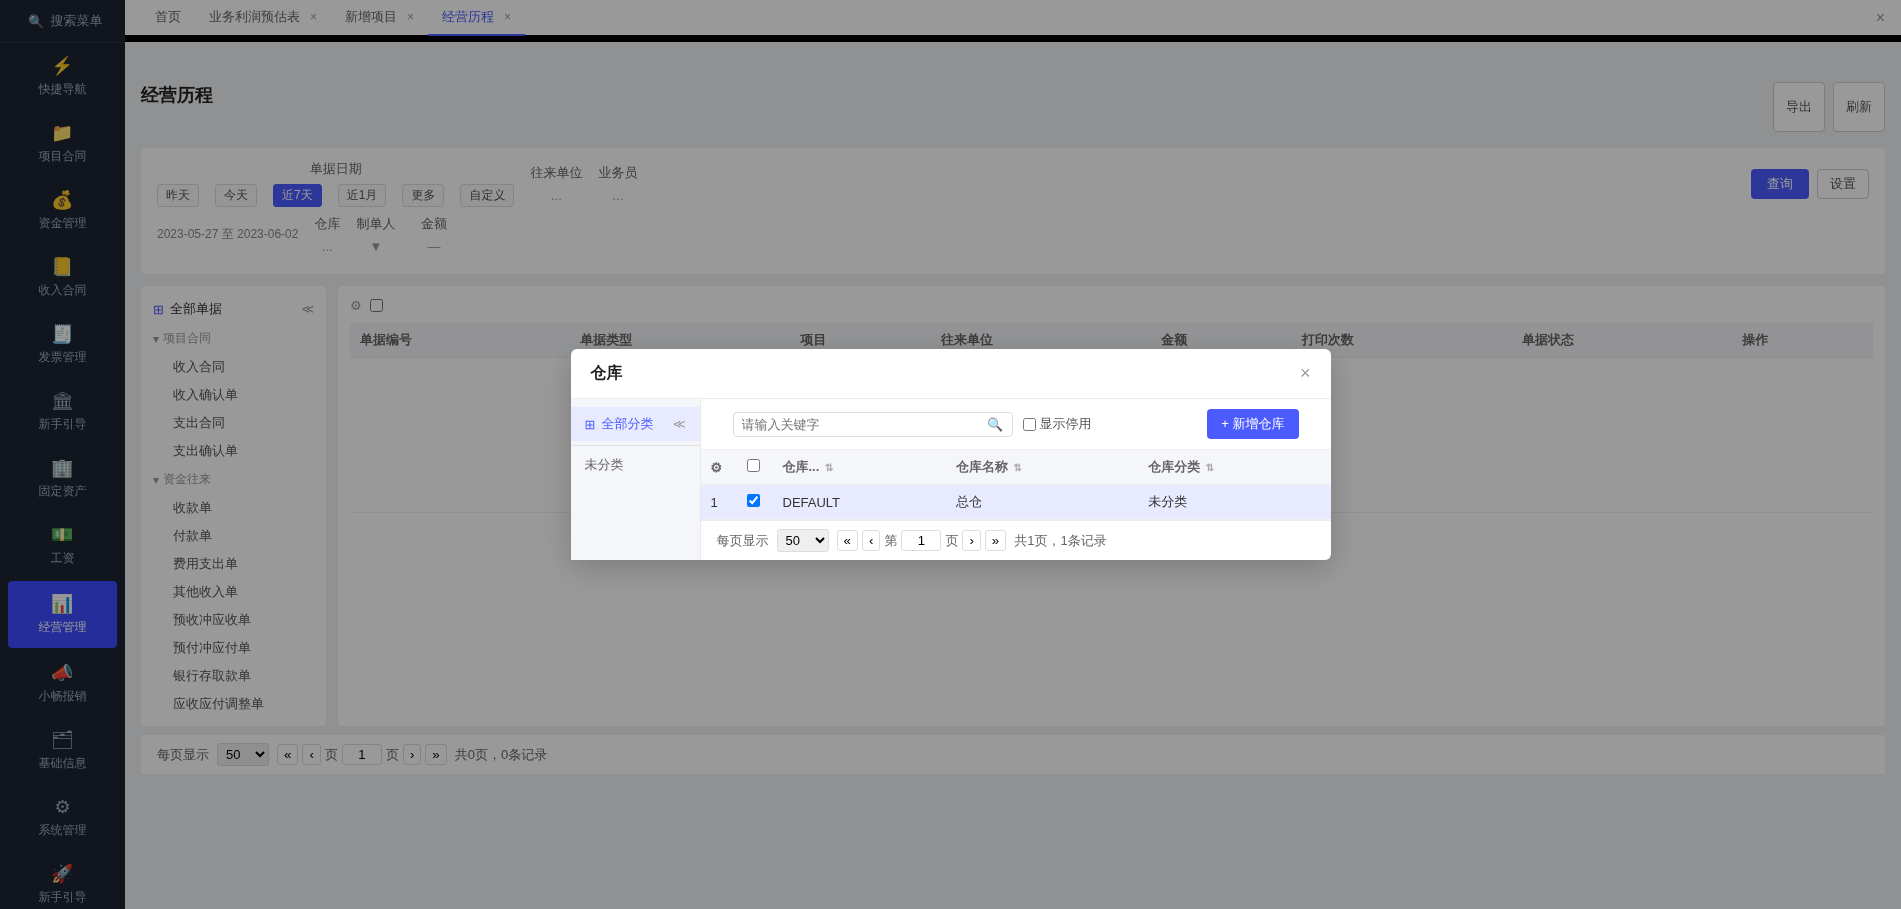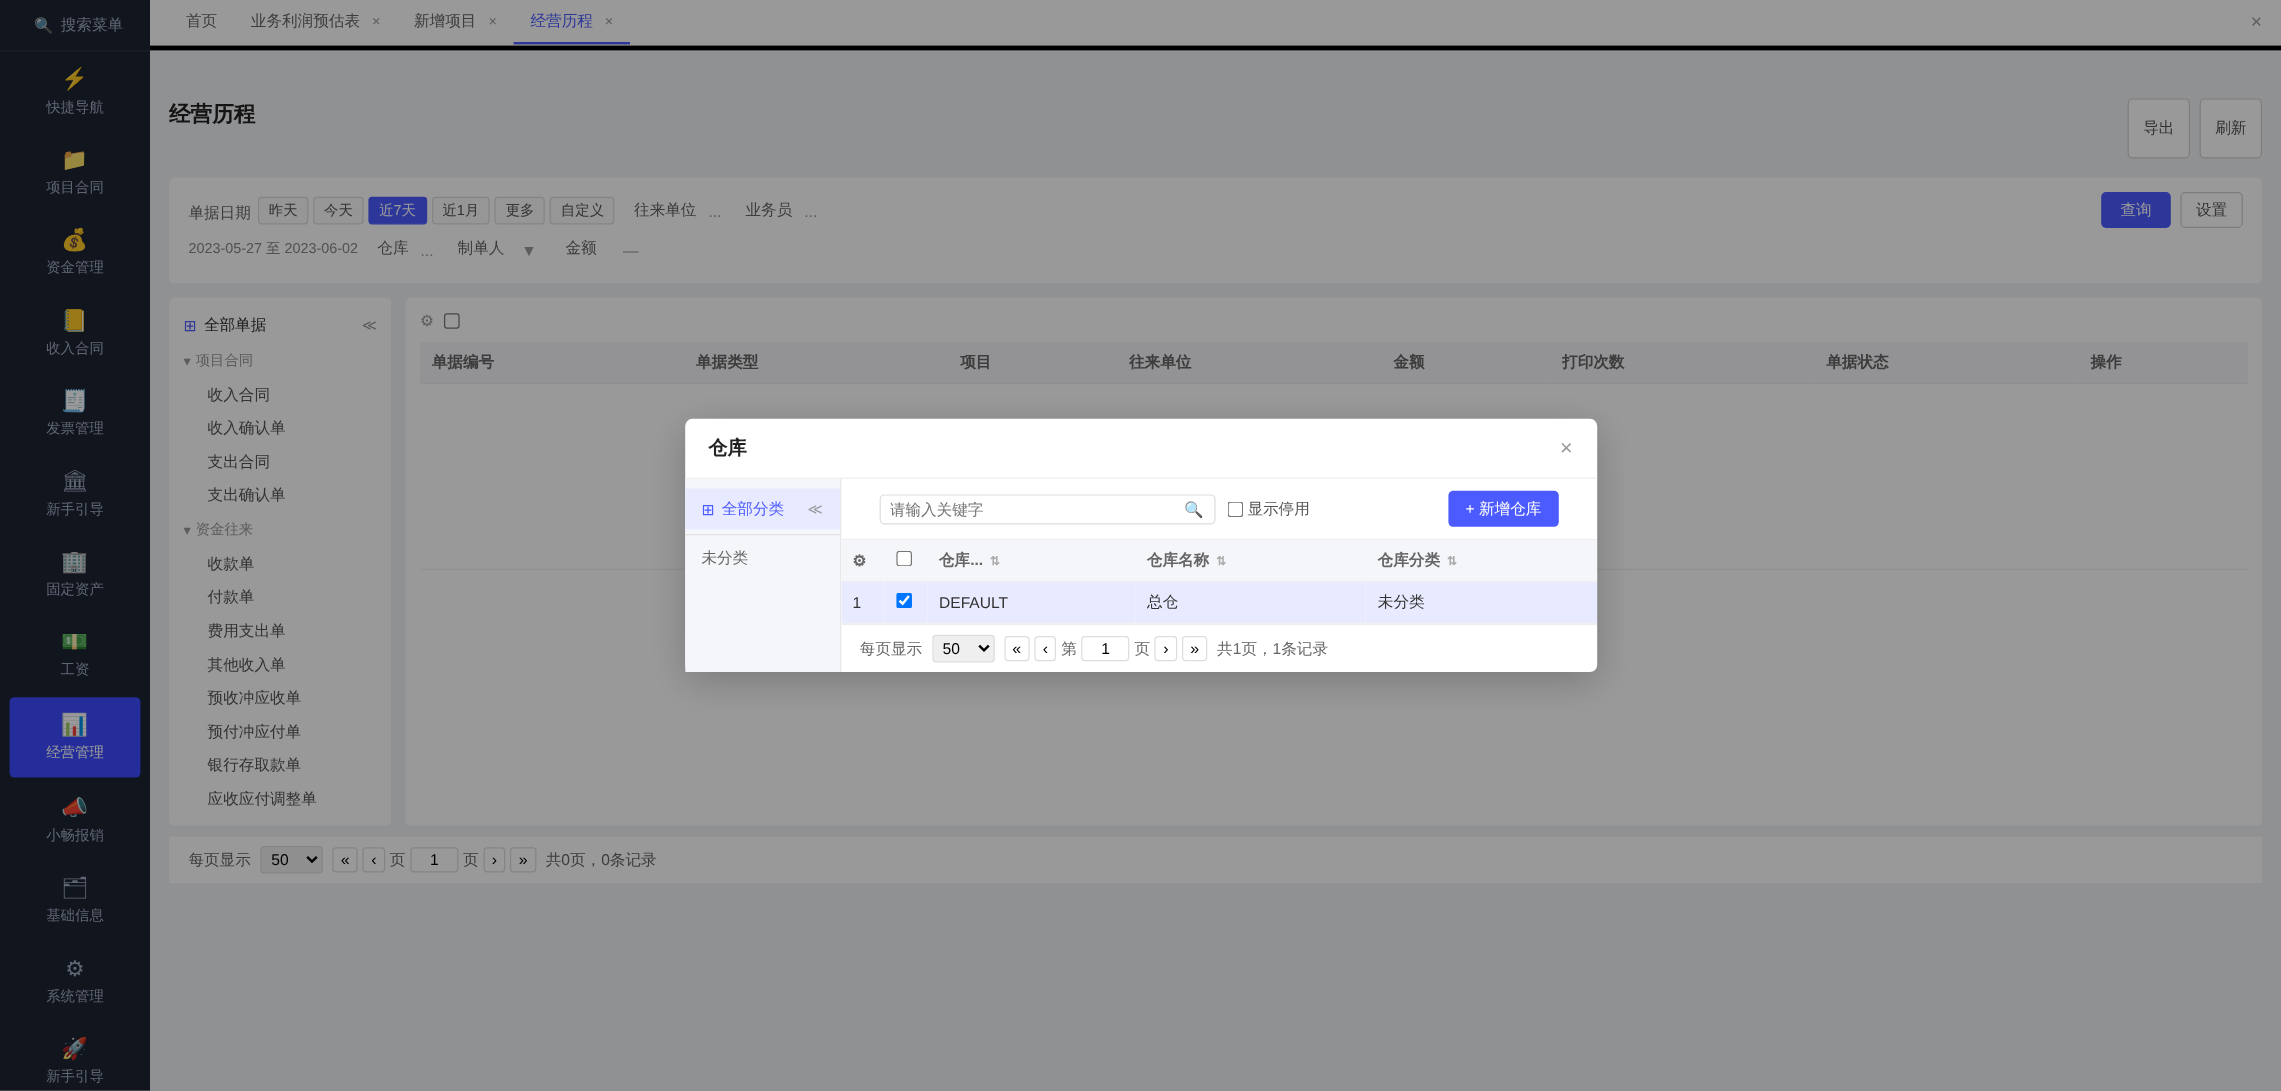--- a/index.html
+++ b/index.html
@@ -13,40 +13,40 @@
     .sidebar-top { width: 100%; padding: 12px 0; border-bottom: 1px solid #2d3548; display: flex; align-items: center; justify-content: center; cursor: pointer; }
     .sidebar-top span { color: #a0a8c0; font-size: 13px; margin-left: 6px; }
     .sidebar-item { width: 100%; padding: 12px 0; display: flex; flex-direction: column; align-items: center; cursor: pointer; color: #a0a8c0; font-size: 12px; gap: 4px; }
     .sidebar-item.active { background: #3d4bff; color: #fff; border-radius: 4px; margin: 2px 8px; width: calc(100% - 16px); }
     .sidebar-item .icon { font-size: 18px; }
 
     
     .main-content { flex: 1; display: flex; flex-direction: column; background: #f0f2f5; overflow: hidden; }
 
     
-    .tab-bar { background: #fff; display: flex; align-items: center; padding: 0 16px; height: 42px; border-bottom: 4px solid #000000; flex-shrink: 0; }
+    .tab-bar { background: #fff; display: flex; align-items: center; padding: 0 16px; height: 42px; border-bottom: 7px solid #000000; flex-shrink: 0; }
     .tab { padding: 8px 14px; font-size: 13px; color: #666; cursor: pointer; display: flex; align-items: center; gap: 6px; border-bottom: 2px solid transparent; }
     .tab.active { color: #4c5bff; border-bottom: 2px solid #4c5bff; font-weight: 500; }
     .tab .close { color: #999; font-size: 12px; margin-left: 4px; }
     .tab-close-all { margin-left: auto; color: #999; font-size: 16px; cursor: pointer; }
 
     
     .page-content { flex: 1; padding: 16px; overflow: auto; position: relative; }
     .page-header { display: flex; align-items: center; margin-bottom: 16px; }
     .page-title { font-size: 18px; font-weight: 600; color: #222; }
     .header-actions { margin-left: auto; display: flex; gap: 8px; margin-top: 24px; }
     .btn-export { background: #fff; border: 1px solid #d0d0d0; color: #555; padding: 5px 12px; border-radius: 4px; cursor: pointer; font-size: 13px; }
     .btn-refresh { background: #fff; border: 1px solid #d0d0d0; color: #555; padding: 15px 12px; border-radius: 4px; cursor: pointer; font-size: 13px; }
 
     
     .filter-area { background: #fff; border-radius: 4px; padding: 12px 16px; margin-bottom: 12px; }
     .filter-row { display: flex; align-items: center; gap: 16px; flex-wrap: wrap; margin-bottom: 8px; }
-    .filter-item { display: flex; align-items: flex-end; gap: 6px; font-size: 13px; color: #555; }
+    .filter-item { display: flex; align-items: center; gap: 6px; font-size: 13px; color: #555; flex-direction: column; }
     .filter-label { color: #666; white-space: nowrap; }
-    .date-range { display: flex; gap: 4px; align-items: center; }
+    .date-range { display: flex; gap: 16px; align-items: center; }
     .date-btn { padding: 2px 8px; font-size: 12px; border: 1px solid #ddd; border-radius: 3px; cursor: pointer; color: #555; background: #fafafa; }
     .date-btn.active { background: #4c5bff; color: #fff; border-color: #4c5bff; }
     .date-text { color: #888; font-size: 12px; }
     .filter-dots { color: #999; cursor: pointer; padding: 0 4px; }
     .btn-query { background: #4c5bff; color: #fff; border: none; padding: 5px 16px; border-radius: 4px; cursor: pointer; font-size: 13px; }
     .btn-setting { background: #fff; border: 1px solid #d0d0d0; color: #555; padding: 5px 12px; border-radius: 4px; cursor: pointer; font-size: 13px; }
 
     
     .content-layout { display: flex; gap: 12px; }
     .left-panel { width: 185px; background: #fff; border-radius: 4px; flex-shrink: 0; padding: 8px 0; }

